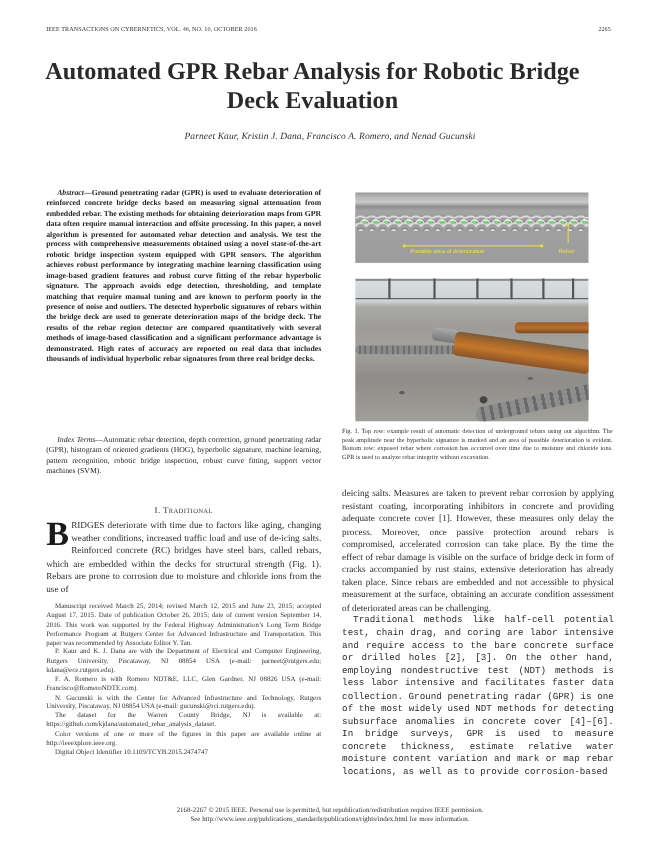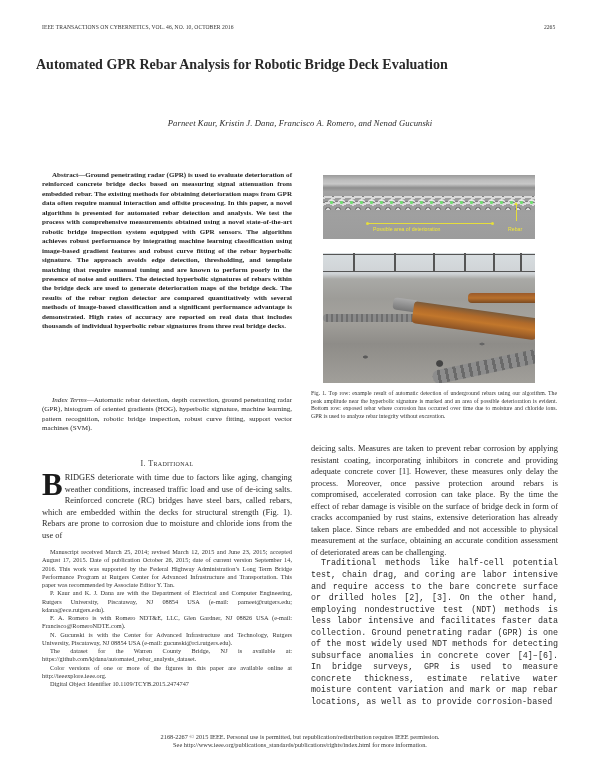--- a/index.html
+++ b/index.html
@@ -4,26 +4,26 @@
 <style>
   * { box-sizing: border-box; margin: 0; padding: 0; }
   html, body { width: 600px; height: 776px; background: #ffffff; overflow: hidden; }
   body { position: relative; font-family: "Liberation Serif", "DejaVu Serif", serif; color: #231f20; }
 
   .abs { position: absolute; }
 
   .running-head { left: 42px; top: 24px; font-size: 5.6px; letter-spacing: 0.05px; color: #333; }
   .page-num { left: 544px; top: 24px; font-size: 5.6px; color: #333; }
 
-  .title { left: 36px; top: 52px; width: 520px; font-size: 14px; line-height: 26px; color: #2a2a2a; }
+  .title { left: 24px; top: 52px; width: 520px; text-align: center; font-size: 22px; line-height: 26px; color: #2a2a2a; }
   .authors { left: 40px; top: 118px; width: 520px; text-align: center; font-size: 8.6px; color: #2a2a2a; letter-spacing: 0.1px; font-style: italic; }
 
   .col-left { left: 42px; width: 250px; }
   .abstract { top: 171px; font-size: 7.05px; line-height: 9.45px; font-weight: bold; text-align: justify; text-indent: 10px; color: #262626; }
-  .abstract .lead { font-weight: bold; }
+  .abstract .lead { font-style: italic; font-weight: bold; }
   .index-terms { top: 396px; font-size: 7.05px; line-height: 9.4px; font-weight: normal; text-align: justify; text-indent: 10px; color: #262626; }
   .index-terms .lead { font-style: italic; }
 
   .section-heading { top: 459px; left: 42px; width: 250px; text-align: center; font-size: 8.1px; letter-spacing: 0.3px; color: #333; }
   .section-heading .sc { font-variant: small-caps; }
 
   .intro-left { top: 472px; font-size: 8.4px; line-height: 11.55px; text-align: justify; color: #2a2a2a; }
   .dropcap { float: left; font-size: 31px; line-height: 24px; margin: 1px 2px 0 0; font-weight: bold; color: #1a1a1a; }
 
   .footnotes { top: 548px; font-size: 6.3px; line-height: 8.25px; text-align: justify; color: #333; }

